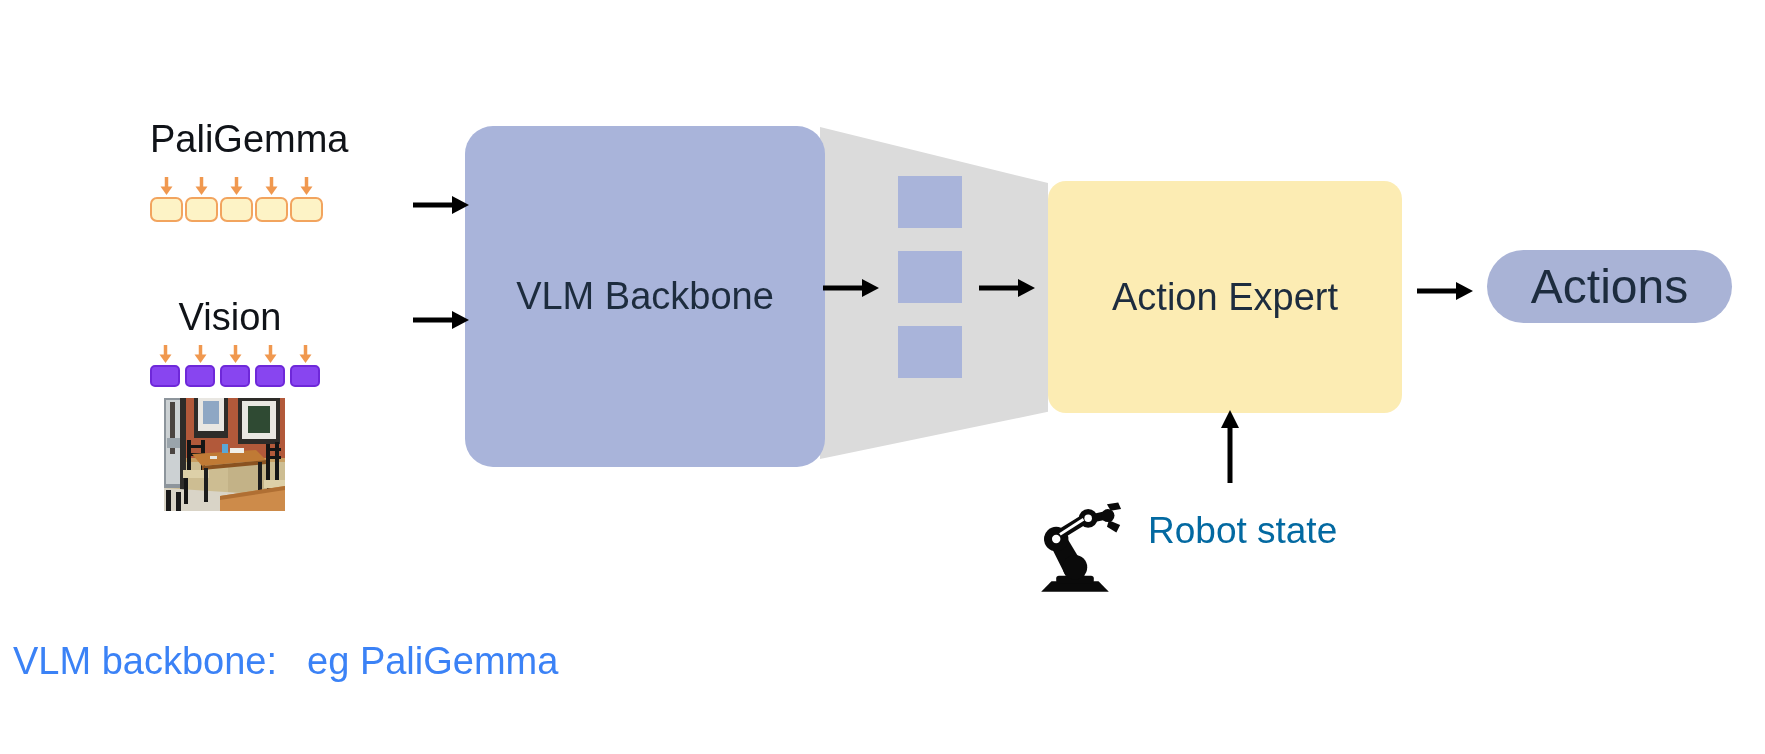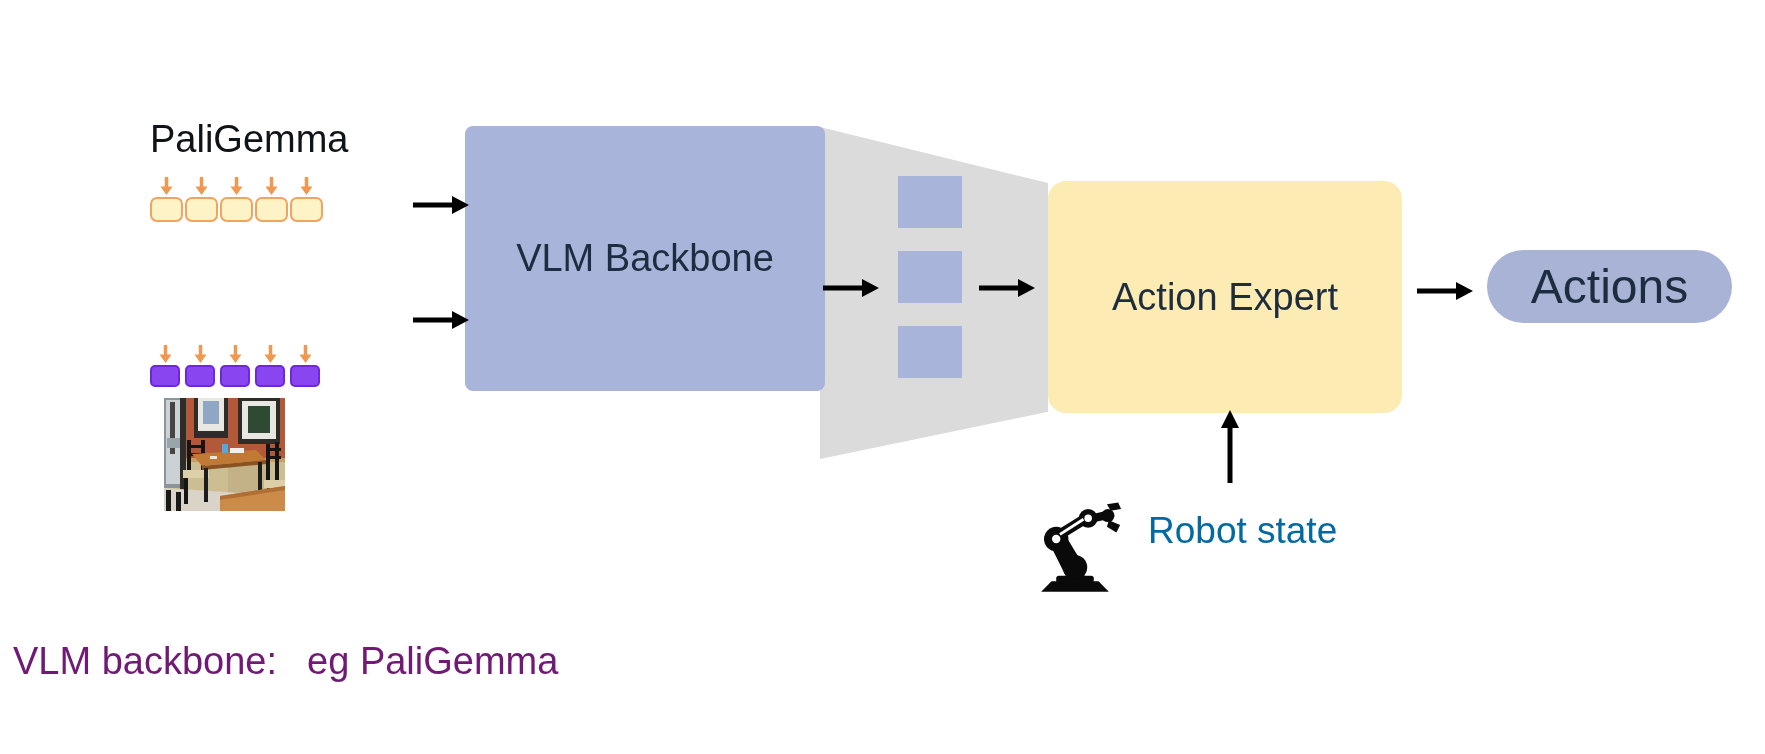--- a/index.html
+++ b/index.html
@@ -11,35 +11,35 @@
   .big-label{font-size:38px;color:#101318;text-align:center;line-height:44px;white-space:nowrap;}
 
   
   .token-row{display:flex;align-items:flex-end;}
   .token-cell{display:flex;flex-direction:column;align-items:center;}
   .token-cell svg{display:block;margin-bottom:1px;}
   .tok-box{box-sizing:border-box;}
 
   
   .node-box{display:flex;align-items:center;justify-content:center;font-size:38px;color:#1d2c3e;}
-  #vlm-box{left:465px;top:126px;width:360px;height:265px;border-radius:8px;z-index:2;}
+  #vlm-box{left:465px;top:126px;width:360px;height:341px;border-radius:28px;z-index:2;}
   #expert-box{left:1048px;top:181px;width:354px;height:232px;border-radius:18px;z-index:2;}
   #actions-pill{left:1487px;top:250px;width:245px;height:73px;border-radius:37px;font-size:48px;z-index:2;}
 
   
   #funnel{left:820px;top:127px;width:228px;height:332px;z-index:1;
           clip-path:polygon(0% 0%,100% 16.9%,100% 85.8%,0% 100%);}
 
   
   #latent-col{left:898px;top:176px;display:flex;flex-direction:column;gap:23px;z-index:3;}
   .latent-square{width:64px;height:52px;}
 
   .arrow-svg{z-index:4;}
 
-  #caption{left:13px;top:638px;font-size:38px;line-height:46px;color:#701a75;white-space:nowrap;}
+  #caption{left:13px;top:638px;font-size:38px;line-height:46px;color:#3b82f6;white-space:nowrap;}
   #caption .caption-value{margin-left:30px;}
 
   #robot-state-label{left:1148px;top:508px;font-size:37px;line-height:46px;color:#0369a1;white-space:nowrap;}
 </style>
 </head>
 <body>
 
 <div id="canvas" style="background: rgb(255, 255, 255);">
 
   <div class="abs big-label" style="left:150px;top:117px;width:170px;">PaliGemma</div>
@@ -74,20 +74,21 @@
       </div>
       <div class="token-cell">
         <svg width="15" height="20" viewBox="0 0 15 20">
           <line x1="7.5" y1="1" x2="7.5" y2="12" stroke="#f0984f" stroke-width="3.5"></line>
           <polygon points="1.5,10.5 13.5,10.5 7.5,19" fill="#f0984f"></polygon>
         </svg>
         <div class="tok-box" style="width:33px;height:25px;background:#fdf3c6;border:2px solid #f2a45e;border-radius:7px"></div>
       </div>
     </div>
 
+  <div class="abs big-label" style="left:155px;top:295px;width:150px;">Vision</div>
   <div class="abs token-row" style="left:150px;top:344px;gap:5px;">
       <div class="token-cell">
         <svg width="15" height="20" viewBox="0 0 15 20">
           <line x1="7.5" y1="1" x2="7.5" y2="12" stroke="#f0984f" stroke-width="3.5"></line>
           <polygon points="1.5,10.5 13.5,10.5 7.5,19" fill="#f0984f"></polygon>
         </svg>
         <div class="tok-box" style="width:30px;height:22px;background:#8845f0;border:2px solid #6e28d9;border-radius:5px"></div>
       </div>
       <div class="token-cell">
         <svg width="15" height="20" viewBox="0 0 15 20">

